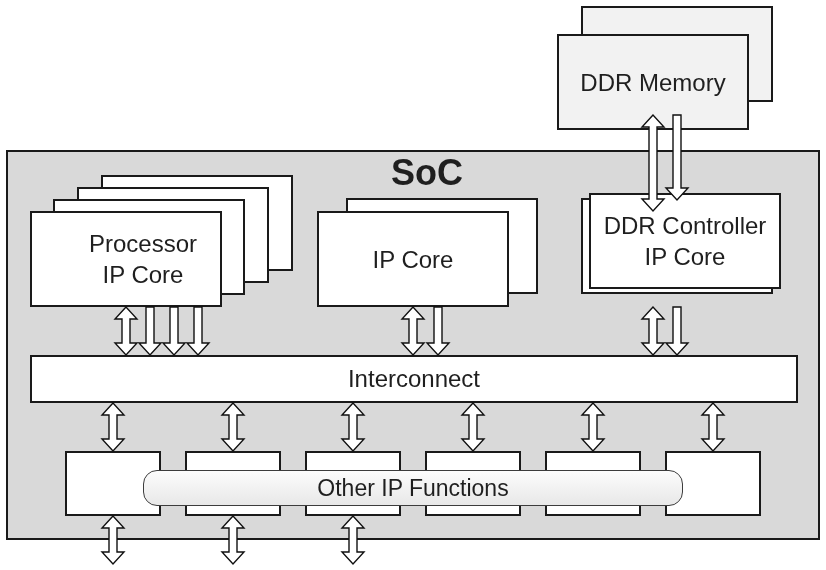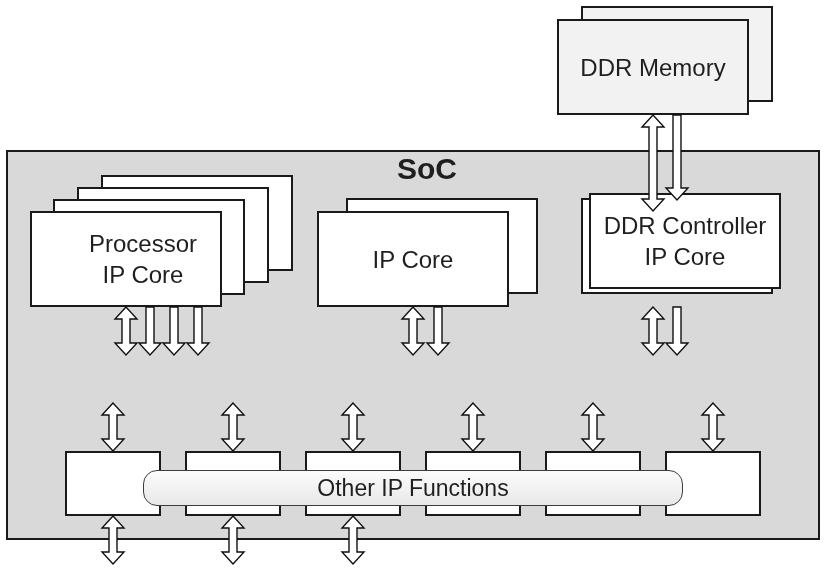--- a/index.html
+++ b/index.html
@@ -9,21 +9,21 @@
   }
   html,body{margin:0;padding:0;background:var(--canvas-bg);}
   .canvas{
     position:relative;width:826px;height:570px;background:var(--canvas-bg);
     font-family:"Liberation Sans", sans-serif;color:var(--text);overflow:hidden;
   }
   .rect{position:absolute;box-sizing:border-box;border:2px solid var(--border);background:var(--core-fill);}
   .soc{left:6px;top:150px;width:814px;height:390px;background:var(--soc-fill);}
   .soc-title{
     position:absolute;left:427px;top:152px;transform:translateX(-50%);
-    font-size:30px;font-weight:bold;white-space:nowrap;
+    font-size:36px;font-weight:bold;white-space:nowrap;
   }
   .corebox{display:flex;flex-direction:column;align-items:center;justify-content:center;
     text-align:center;font-size:24px;line-height:31px;white-space:nowrap;}
   .mem{background:var(--memory-fill);}
   .w192{width:192px;height:96px;}
   .interconnect{left:30px;top:355px;width:768px;height:48px;display:flex;align-items:center;justify-content:center;font-size:24px;}
   .smallbox{width:96px;height:65px;top:451px;}
   .pill{
     position:absolute;box-sizing:border-box;left:143px;top:470px;width:540px;height:36px;
     border:1.5px solid #3c3c3c;border-radius:14px;
@@ -35,21 +35,21 @@
 </style>
 </head>
 <body>
 
 <div class="canvas">
 
   <div class="rect soc"></div>
   <div class="soc-title">SoC</div>
 
   <div class="rect mem w192" style="left:581px;top:6px;"></div>
-  <div class="rect mem w192 corebox" style="left:557px;top:19px;">
+  <div class="rect mem w192 corebox" style="left:557px;top:34px;">
     <span>DDR Memory</span>
   </div>
 
   <div class="rect w192" style="left:101px;top:175px;"></div>
   <div class="rect w192" style="left:77px;top:187px;"></div>
   <div class="rect w192" style="left:53px;top:199px;"></div>
   <div class="rect w192 corebox" style="left:30px;top:211px;padding-left:34px;">
     <span>Processor</span>
     <span>IP Core</span>
   </div>
@@ -58,20 +58,23 @@
   <div class="rect w192 corebox" style="left:317px;top:211px;">
     <span>IP Core</span>
   </div>
 
   <div class="rect w192" style="left:581px;top:198px;"></div>
   <div class="rect w192 corebox" style="left:557px;top:193px;margin-left:32px;">
     <span>DDR Controller</span>
     <span>IP Core</span>
   </div>
 
+  <div class="rect interconnect">
+    <span>Interconnect</span>
+  </div>
 
   <div class="rect smallbox" style="left:65px;"></div>
   <div class="rect smallbox" style="left:185px;"></div>
   <div class="rect smallbox" style="left:305px;"></div>
   <div class="rect smallbox" style="left:425px;"></div>
   <div class="rect smallbox" style="left:545px;"></div>
   <div class="rect smallbox" style="left:665px;"></div>
 
   <div class="pill">
     <span>Other IP Functions</span>

